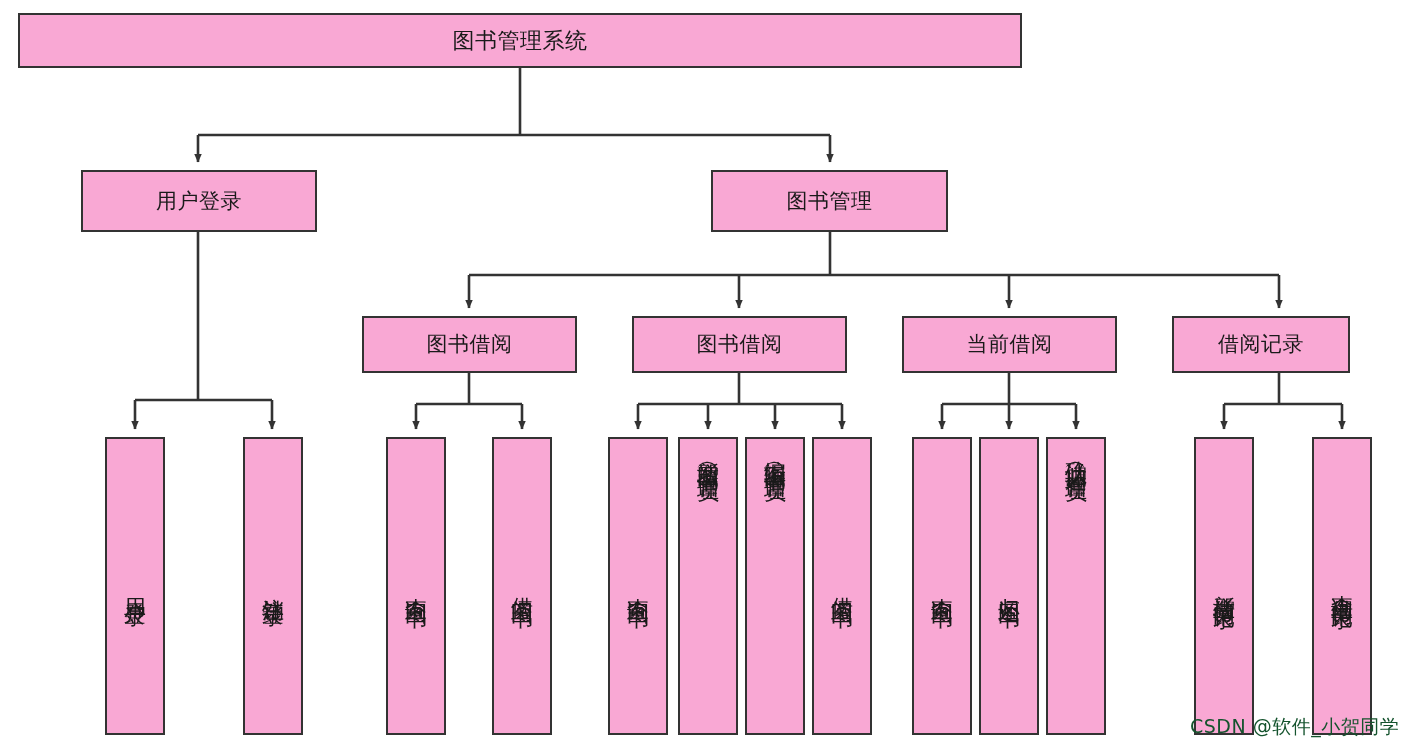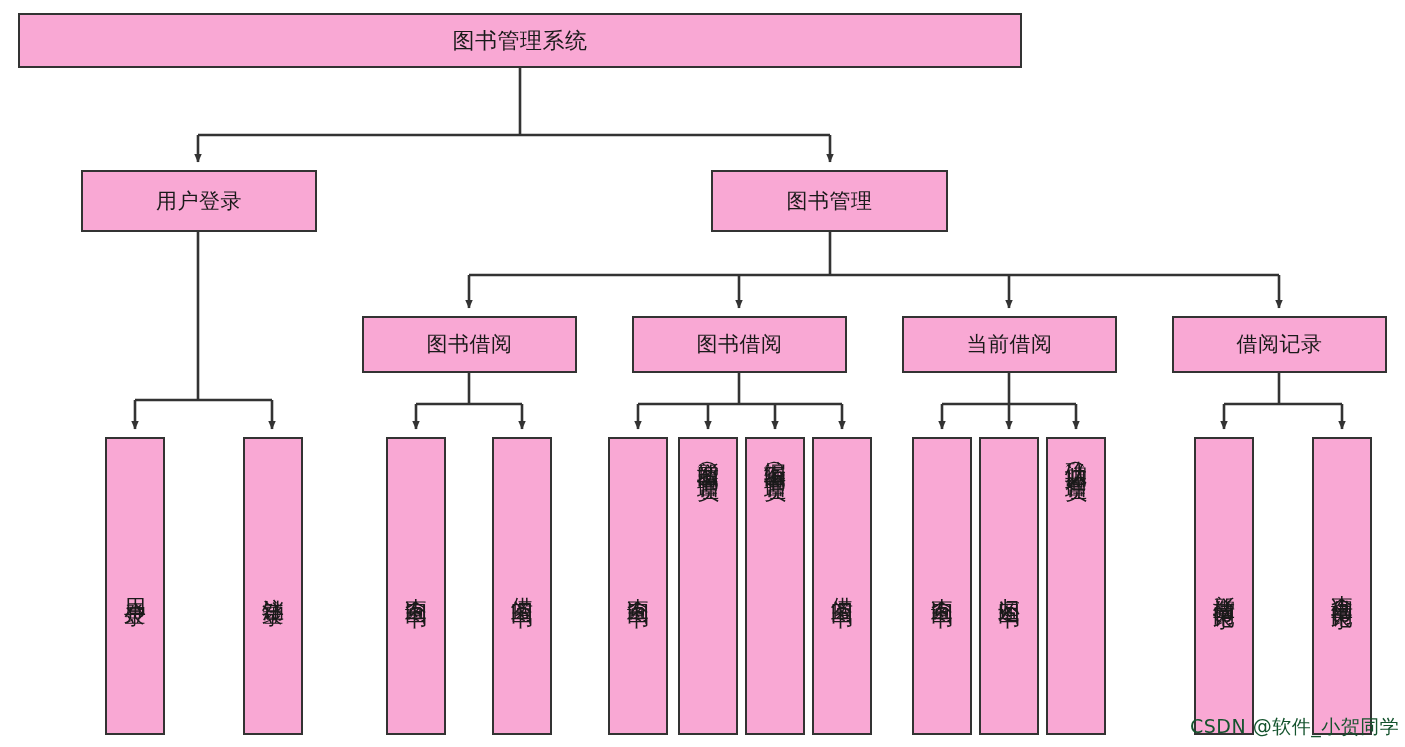--- a/index.html
+++ b/index.html
@@ -143,21 +143,21 @@
 
   <div class="node horiz" style="left:362px; top:316px; width:215px; height:57px;">
     <span class="label">图书借阅</span>
   </div>
   <div class="node horiz" style="left:632px; top:316px; width:215px; height:57px;">
     <span class="label">图书借阅</span>
   </div>
   <div class="node horiz" style="left:902px; top:316px; width:215px; height:57px;">
     <span class="label">当前借阅</span>
   </div>
-  <div class="node horiz" style="left:1172px; top:316px; width:215px; height:57px;">
+  <div class="node horiz" style="left:1172px; top:316px; width:178px; height:57px;">
     <span class="label">借阅记录</span>
   </div>
 
   <div class="node vert" style="left:105px; top:437px; width:60px; height:298px;">
     <span class="label">用户登录</span>
   </div>
   <div class="node vert" style="left:243px; top:437px; width:60px; height:298px;">
     <span class="label">注销登录</span>
   </div>
 

